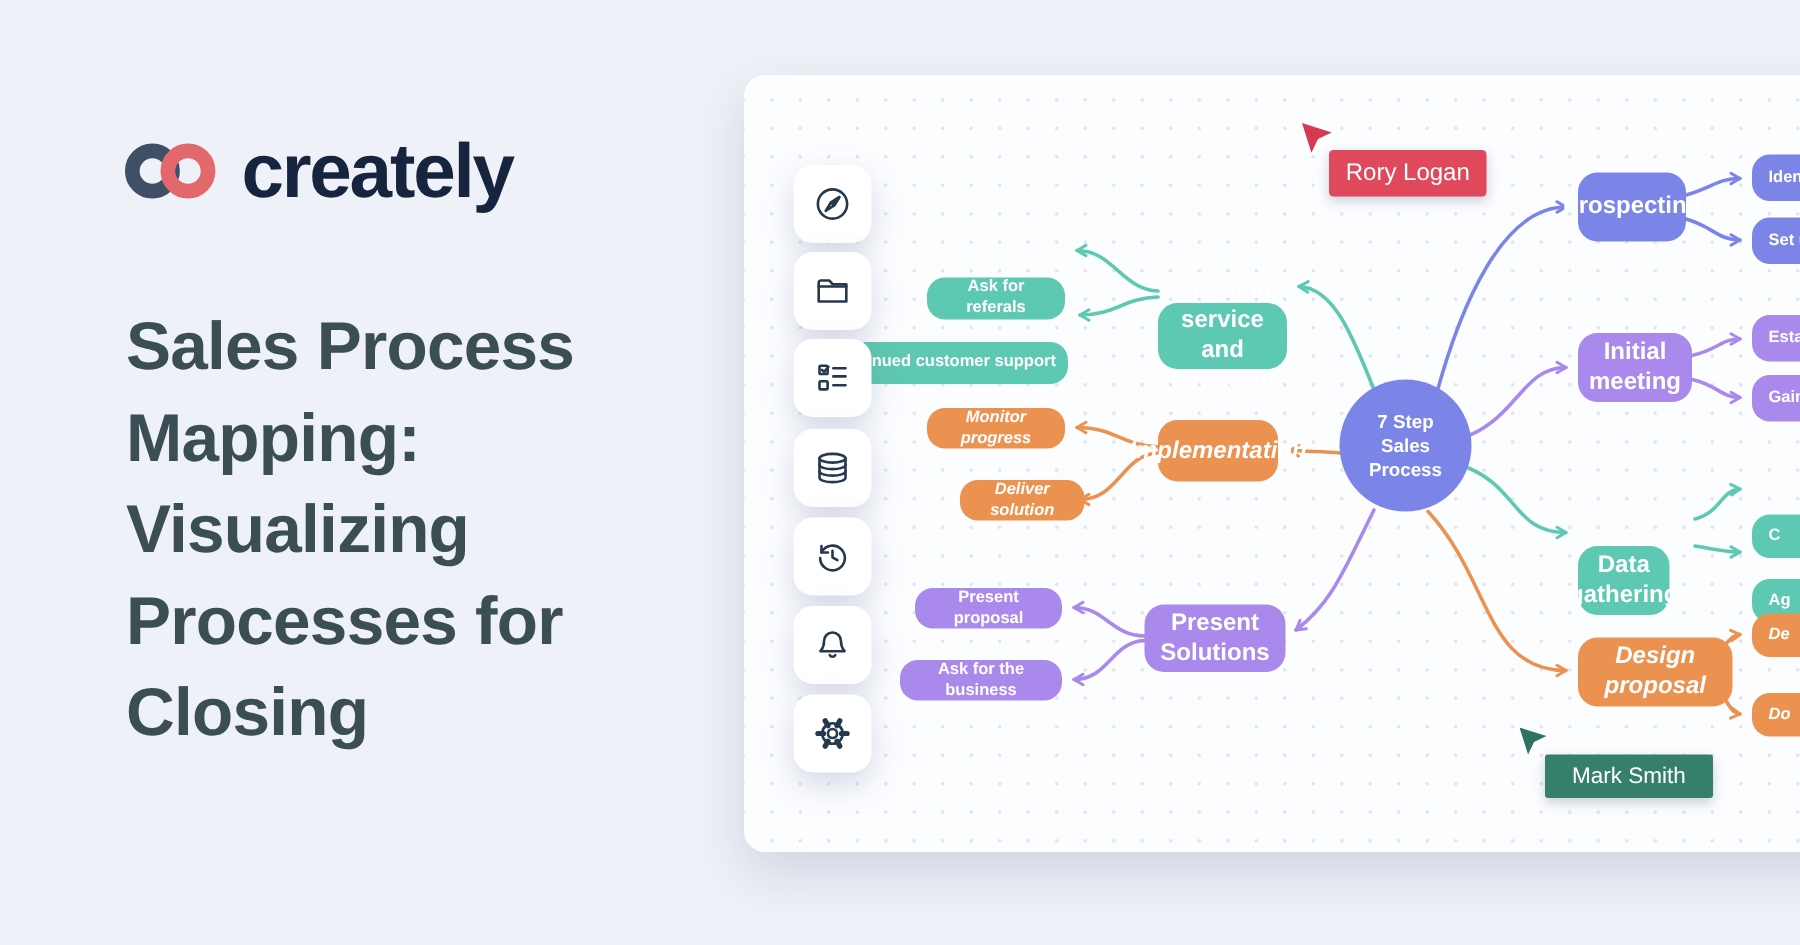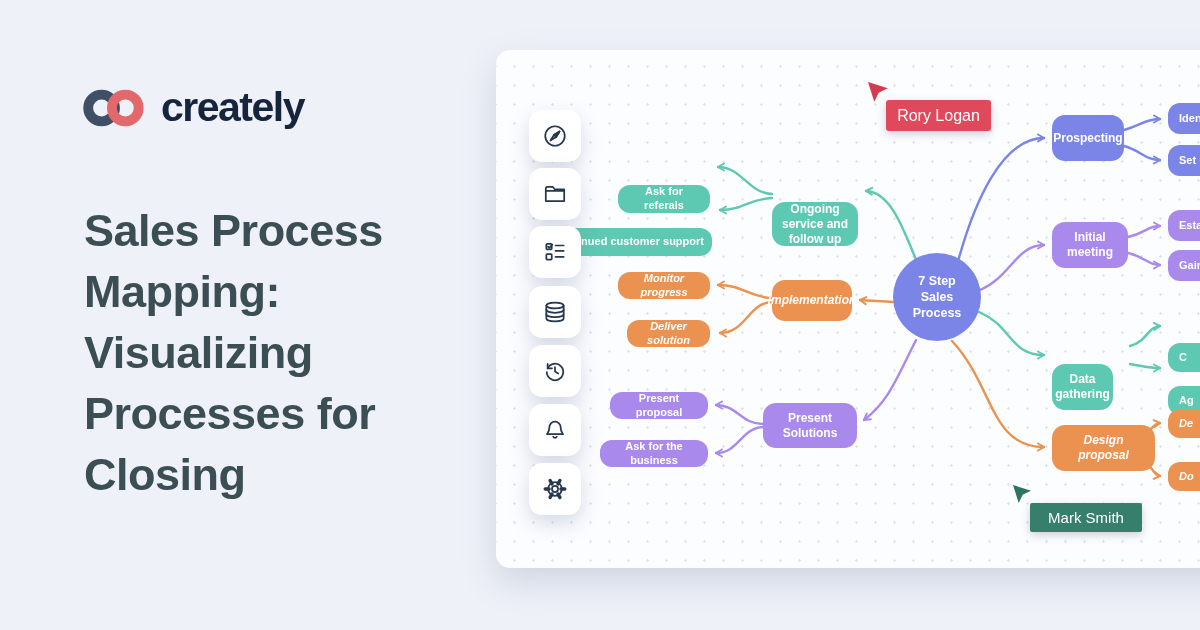--- a/index.html
+++ b/index.html
@@ -3,21 +3,21 @@
 <meta charset="utf-8">
 <style>
   html,body{margin:0;padding:0;}
   body{
     width:1200px;height:630px;position:relative;overflow:hidden;
     background:#eef1f7;
     font-family:"Liberation Sans", sans-serif;
   }
   
   .logo{position:absolute;left:82px;top:84px;display:flex;align-items:center;gap:13px;}
-  .logo-word{font-size:41px;font-weight:700;color:#16243d;letter-spacing:-1.5px;}
+  .logo-word{font-size:51px;font-weight:700;color:#16243d;letter-spacing:-1.5px;}
   .hero{position:absolute;left:84px;top:200px;width:420px;
         font-size:45px;line-height:61px;font-weight:700;color:#3b4e54;letter-spacing:-.5px;}
   
   .canvas{
     position:absolute;left:496px;top:50px;width:762px;height:518px;
     background-color:#fcfdff;border-radius:14px;
     box-shadow:0 14px 34px rgba(100,115,155,.22);
     background-image:radial-gradient(#dfe3ed 1.1px, transparent 1.4px);
     background-size:19px 19px;background-position:9px 7px;
   }
@@ -28,21 +28,21 @@
     box-shadow:0 8px 20px rgba(96,112,150,.25);display:flex;align-items:center;justify-content:center;
     z-index:5;
   }
   .tool svg{stroke:#25384e;fill:none;stroke-width:1.6;stroke-linecap:round;stroke-linejoin:round;}
   
   .node{
     position:absolute;z-index:2;color:#fff;font-weight:700;
     display:flex;align-items:center;justify-content:center;text-align:center;
     border-radius:12px;font-size:11px;line-height:1.25;padding:0 6px;box-sizing:border-box;
   }
-  .branch{font-size:12px;border-radius:13px;}
+  .branch{font-size:16px;border-radius:13px;}
   .trunc{justify-content:flex-start;padding-left:11px;text-align:left;}
   .center-node{
     position:absolute;z-index:2;left:397px;top:203px;width:88px;height:88px;border-radius:50%;
     background:#7b85e8;color:#fff;font-weight:700;font-size:12.5px;line-height:1.3;
     display:flex;align-items:center;justify-content:center;text-align:center;padding:0 8px;box-sizing:border-box;
   }
   .c-blue{background:#7b85e8;} .c-purple{background:#a98aec;}
   .c-teal{background:#5ec9b2;margin-top:32px;} .c-orange{background:#eb9250;font-style:italic;}
   
   .cursor-label{
@@ -186,21 +186,21 @@
   <div class="node branch c-orange" style="left:556px;top:375px;width:103px;height:46px">Design proposal</div>
   <div class="node trunc c-orange" style="left:672px;top:359px;width:86px;height:29px">De</div>
   <div class="node trunc c-orange" style="left:672px;top:412px;width:86px;height:29px">Do</div>
 
   <div class="node branch c-purple" style="left:267px;top:353px;width:94px;height:45px">Present Solutions</div>
   <div class="node c-purple" style="left:114px;top:342px;width:98px;height:27px">Present proposal</div>
   <div class="node c-purple" style="left:104px;top:390px;width:108px;height:27px">Ask for the business</div>
 
   <div class="node branch c-orange" style="left:276px;top:230px;width:80px;height:41px">Implementation</div>
   <div class="node c-orange" style="left:122px;top:222px;width:92px;height:27px">Monitor progress</div>
-  <div class="node c-orange" style="left:131px;top:270px;width:83px;height:27px">Deliver solution</div>
+  <div class="node c-orange" style="left:144px;top:270px;width:83px;height:27px">Deliver solution</div>
 
   <svg class="cursor" style="left:372px;top:32px" width="22" height="22" viewBox="0 0 20 20">
     <polygon points="0,0 18,5.7 9.7,9.7 5.7,18" fill="#d63a50"></polygon>
   </svg>
   <div class="cursor-label" style="left:390px;top:50px;width:105px;height:31px;background:#e0485c;font-size:16px;border-radius:3px">Rory Logan</div>
 
   <svg class="cursor" style="left:517px;top:435px" width="20" height="20" viewBox="0 0 20 20">
     <polygon points="0,0 18,5.7 9.7,9.7 5.7,18" fill="#2f7463"></polygon>
   </svg>
   <div class="cursor-label" style="left:534px;top:453px;width:112px;height:29px;background:#377f6d;font-size:15px;border-radius:2px">Mark Smith</div>

